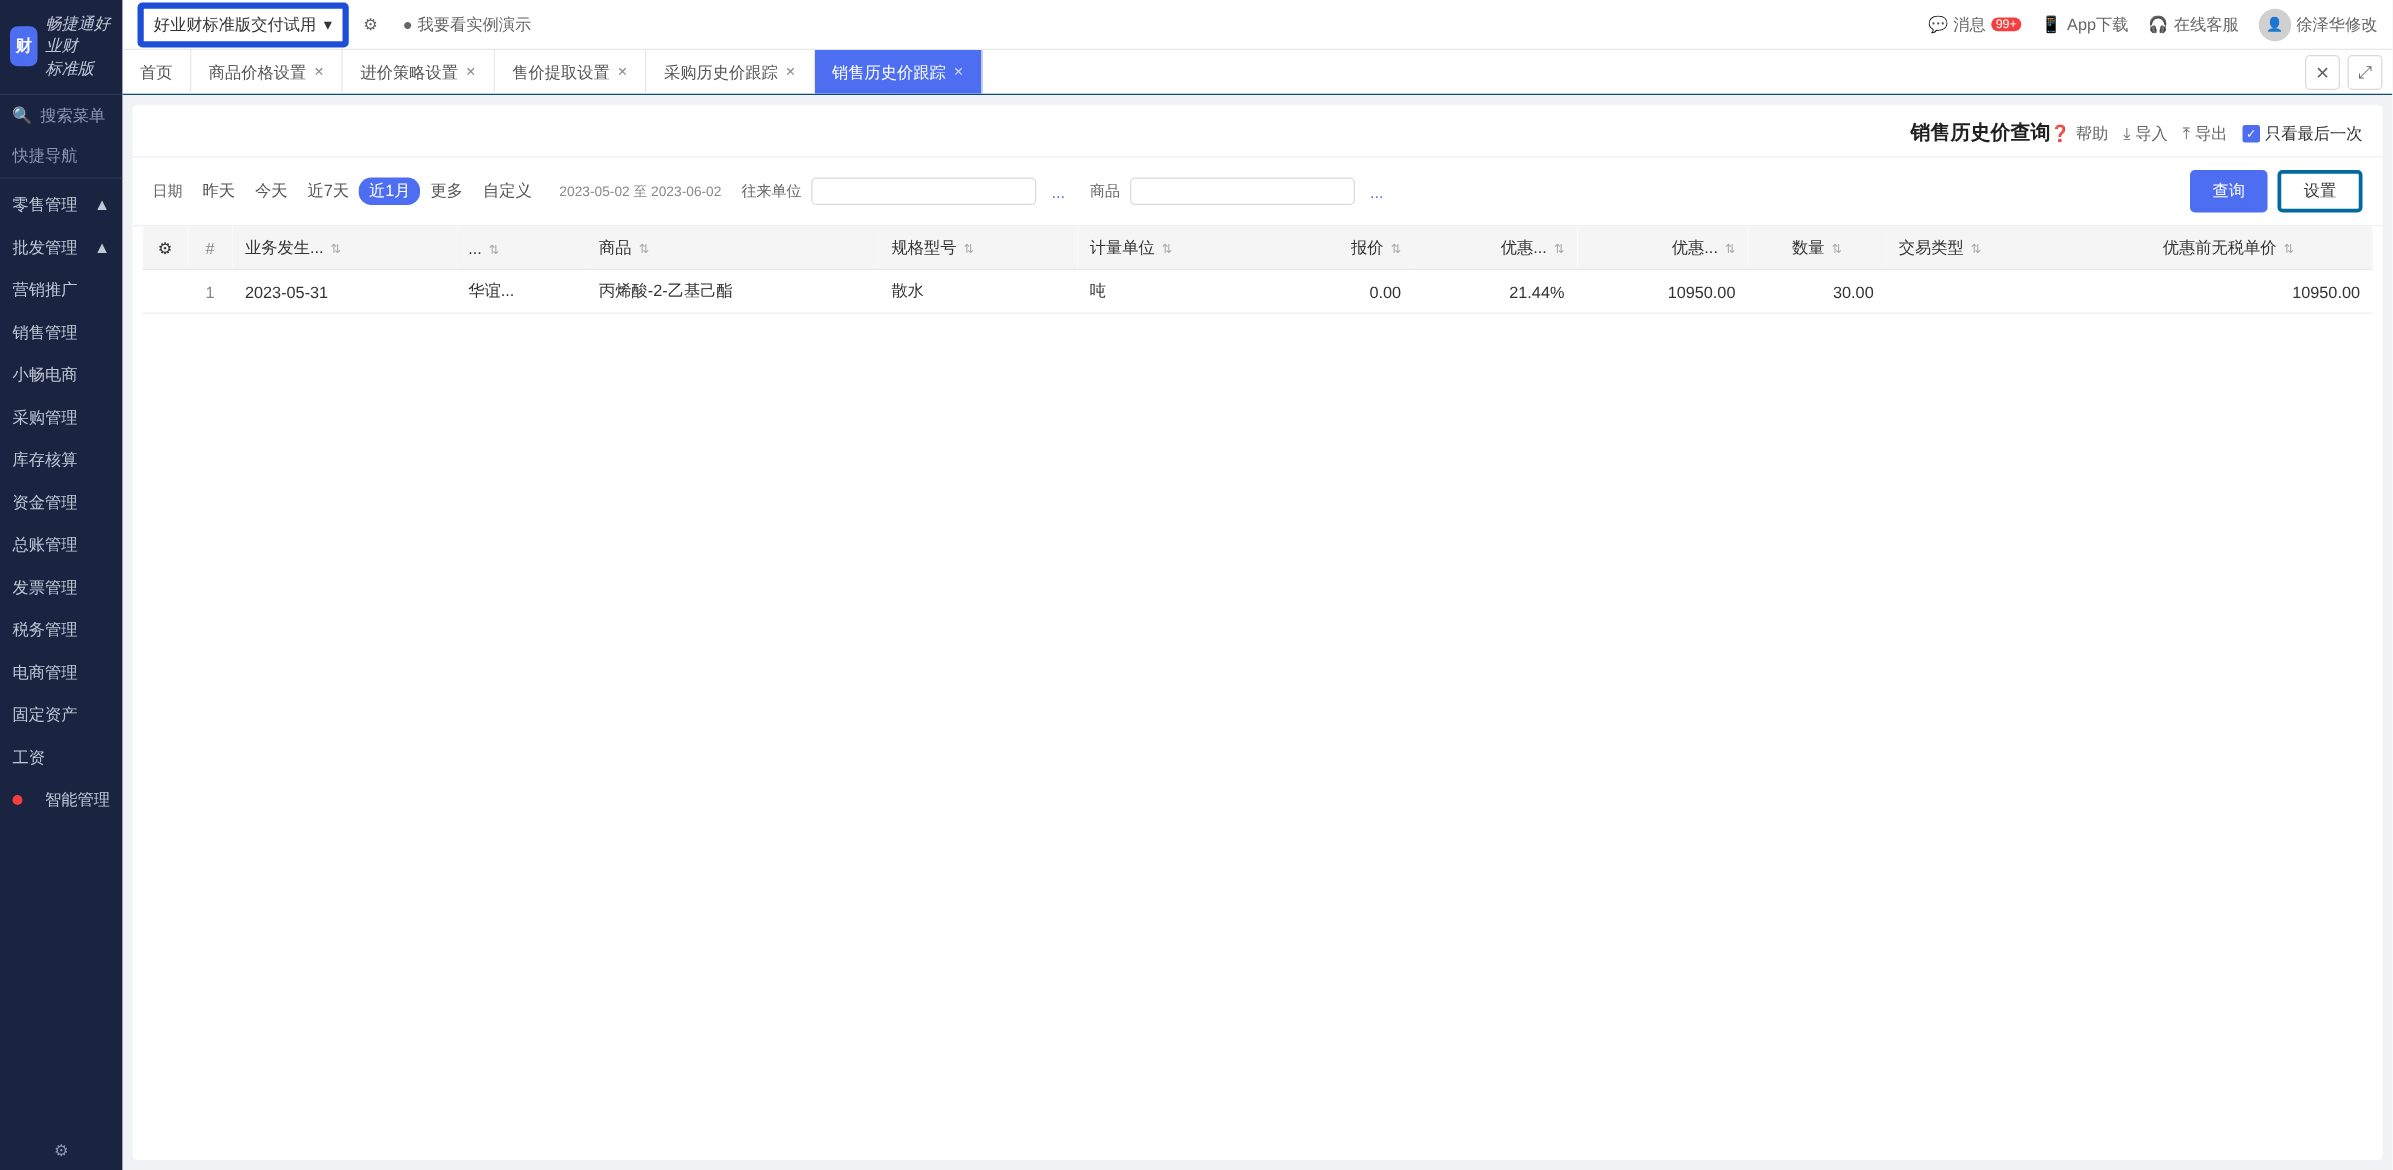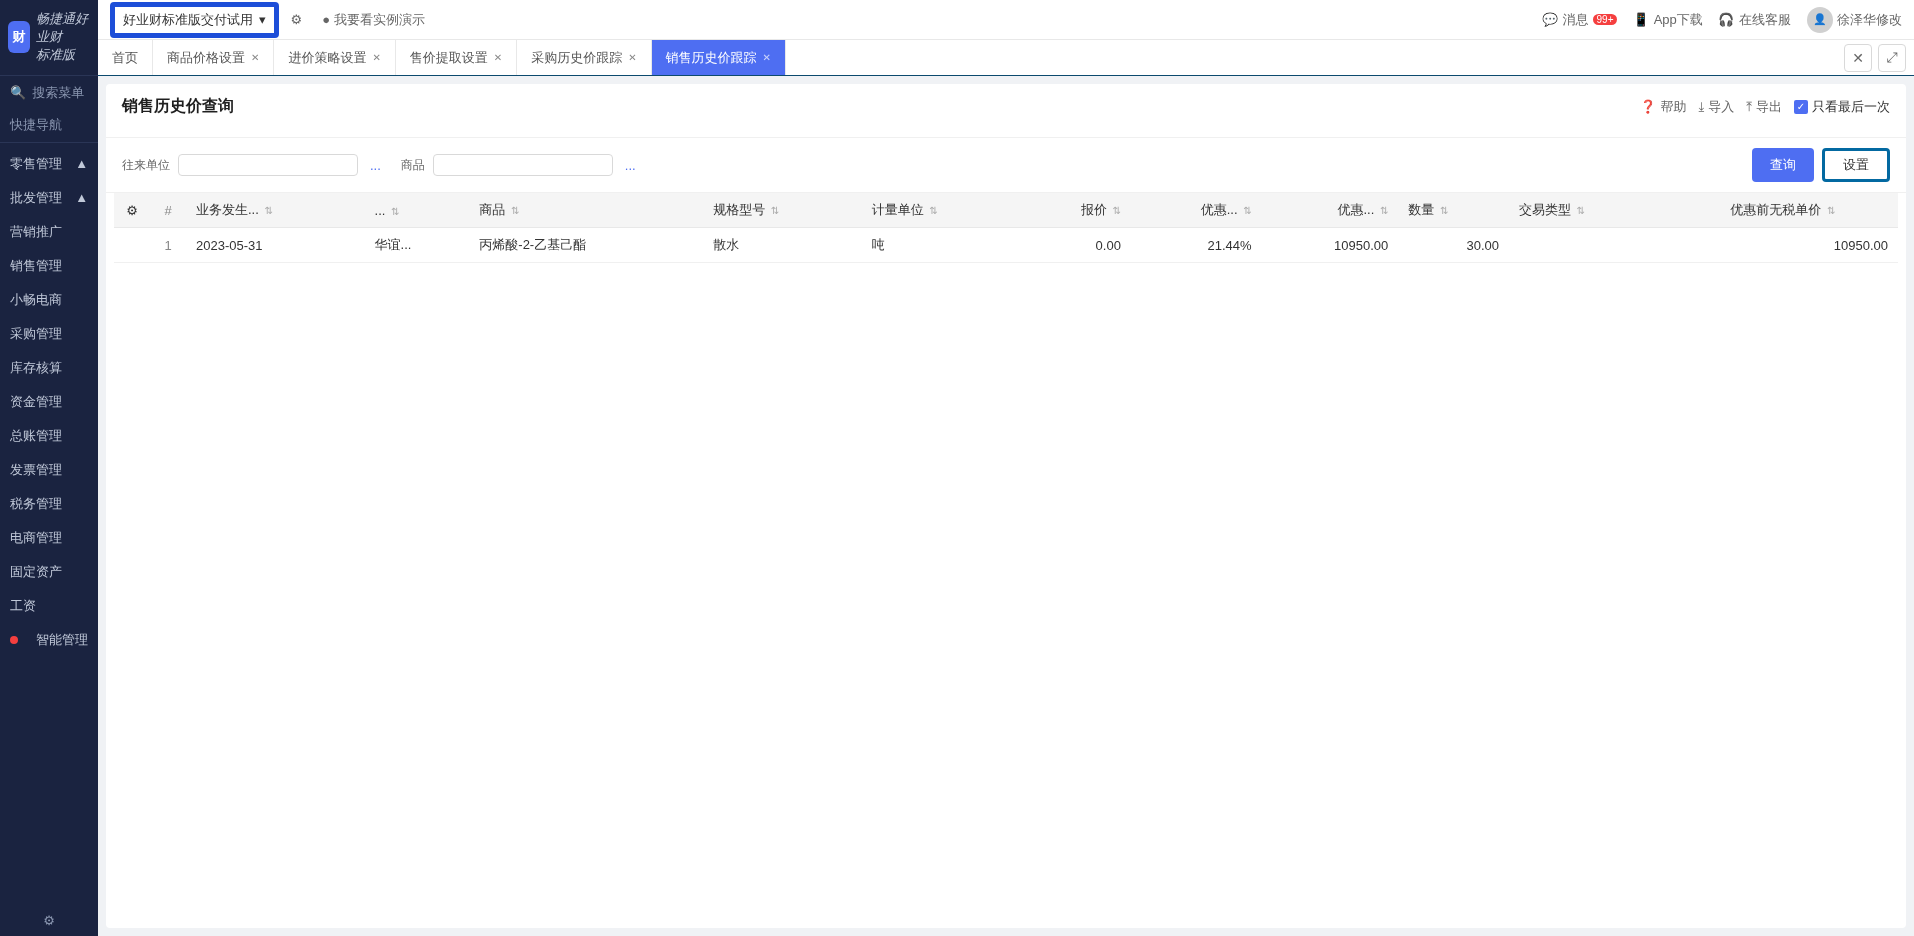--- a/index.html
+++ b/index.html
@@ -191,22 +191,22 @@
       flex: 1;
       display: flex;
       flex-direction: column;
       overflow: hidden;
     }
 
     
     .page-header {
       display: flex;
       align-items: center;
-      justify-content: space-between;
-      padding: 12px 16px 20px;
+      justify-content: flex-end;
+      padding: 12px 16px 8px;
       border-bottom: 1px solid #f0f0f0;
       flex-shrink: 0;
     }
     .page-title {
       font-size: 16px;
       font-weight: 600;
       color: #1f1f1f;
     }
     .page-header-actions {
       display: flex; align-items: center; gap: 12px;
@@ -501,20 +501,32 @@
             <span>导出</span>
           </div>
           <label class="checkbox-label">
             <div class="checkbox-blue">✓</div>
             <span>只看最后一次</span>
           </label>
         </div>
       </div>
 
       <div class="filter-bar">
+        <div class="filter-group">
+          <span class="filter-label">日期</span>
+          <div class="date-filters">
+            <span class="date-btn">昨天</span>
+            <span class="date-btn">今天</span>
+            <span class="date-btn">近7天</span>
+            <span class="date-btn active">近1月</span>
+            <span class="date-btn">更多</span>
+            <span class="date-btn">自定义</span>
+          </div>
+          <span class="date-range">2023-05-02 至 2023-06-02</span>
+        </div>
 
         <div class="filter-group">
           <span class="filter-label">往来单位</span>
           <div class="filter-input-wrap">
             <input type="text" style="">
           </div>
           <span class="filter-more-btn">...</span>
         </div>
 
         <div class="filter-group">
@@ -562,21 +574,21 @@
                 <span class="sort-icon">⇅</span>
               </th>
               <th style="text-align:right;">
                 <span>优惠...</span>
                 <span class="sort-icon">⇅</span>
               </th>
               <th style="text-align:right;">
                 <span>优惠...</span>
                 <span class="sort-icon">⇅</span>
               </th>
-              <th style="text-align:left;">
+              <th style="text-align:center;">
                 <span>数量</span>
                 <span class="sort-icon">⇅</span>
               </th>
               <th>
                 <span>交易类型</span>
                 <span class="sort-icon">⇅</span>
               </th>
               <th style="text-align:center;">
                 <span>优惠前无税单价</span>
                 <span class="sort-icon">⇅</span>

